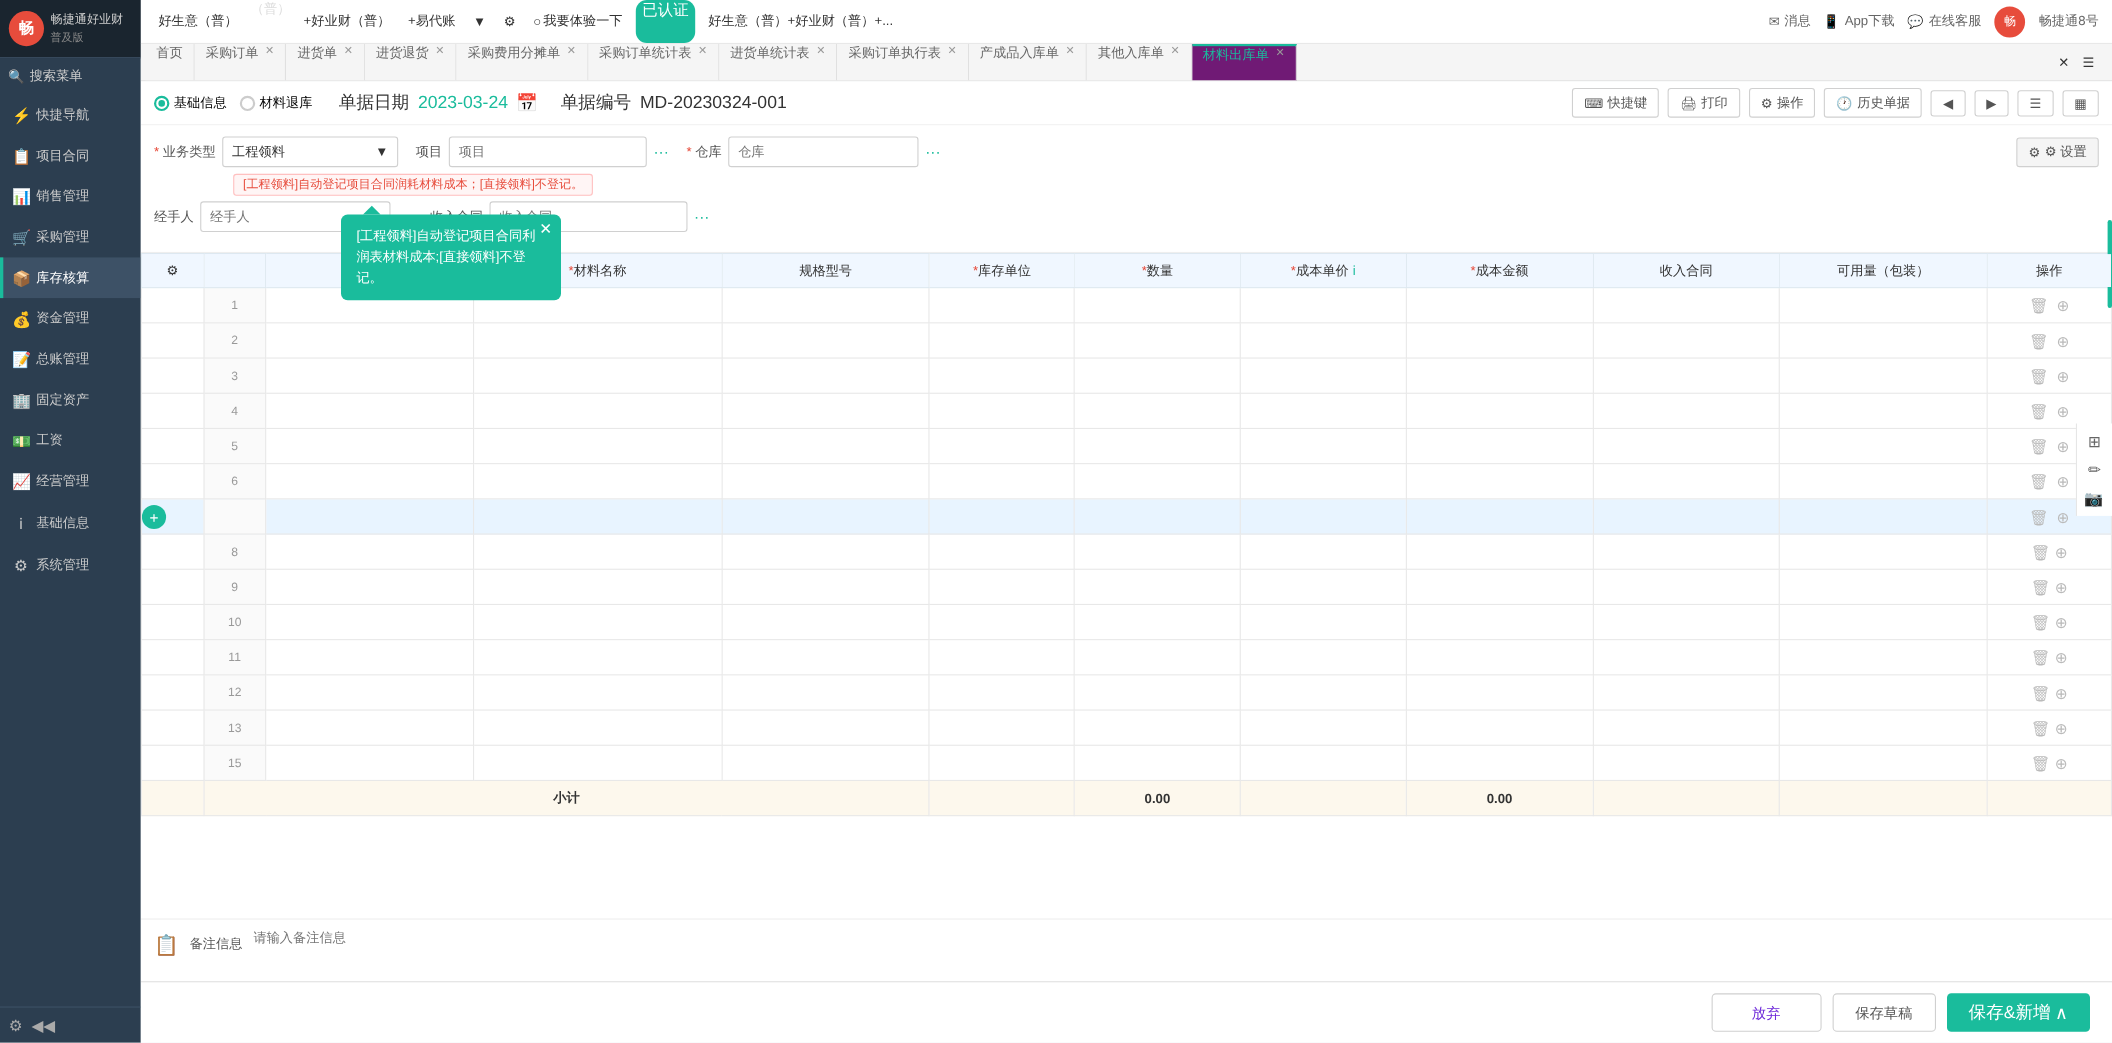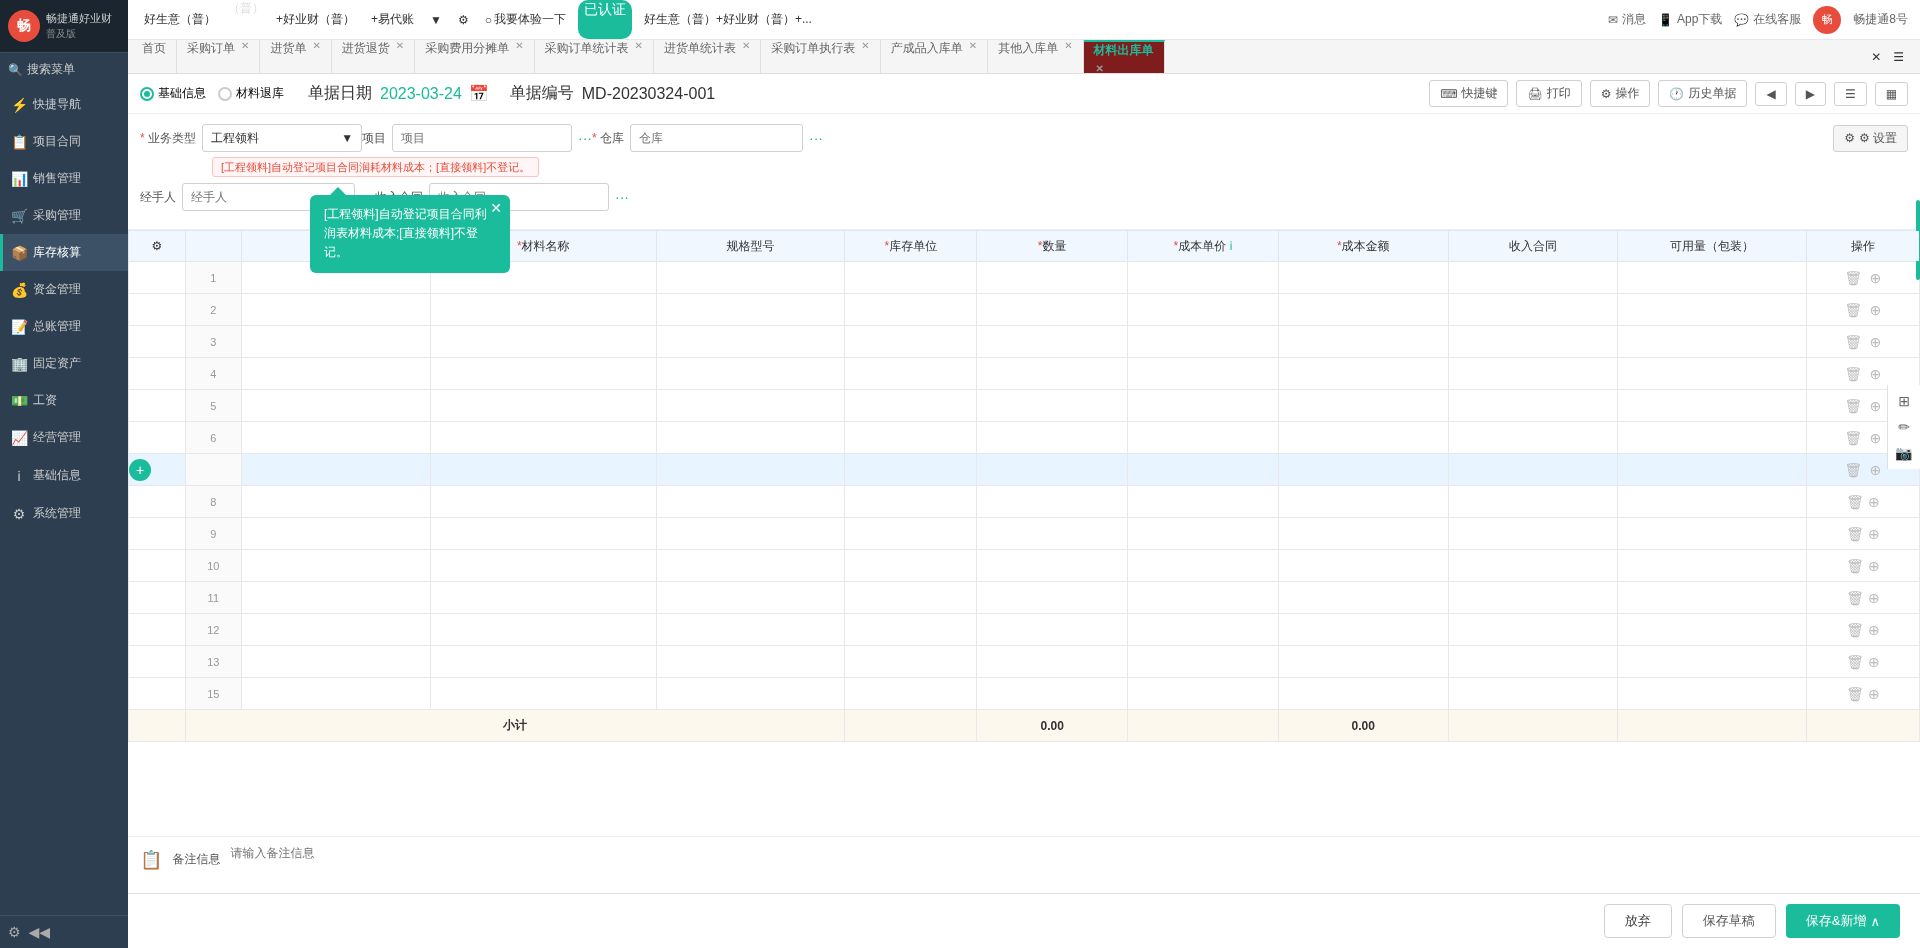--- a/index.html
+++ b/index.html
@@ -110,25 +110,24 @@
     .tab-item {
       padding: 0 10px;
       height: 34px;
       display: flex; gap: 4px;
       font-size: 12px; color: #666; cursor: pointer;
       border-right: 1px solid #e0e0e0;
       white-space: nowrap;
       background: #f5f5f5;
     }
     .tab-item.active {
-      background: #7f1d1d;
+      background: #701a75;
       color: #1abc9c;
       border-top: 2px solid #1abc9c;
-      font-weight: bold;
-      flex-direction: column;
+      font-weight: normal;
     }
     .tab-close { font-size: 10px; color: #999; margin-left: 2px; }
     .tab-bar-right { margin-left: auto; display: flex; align-items: center; gap: 4px; padding-right: 8px; }
 
     
     .page-area {
       flex: 1;
       display: flex;
       flex-direction: column;
       overflow: hidden;
@@ -166,21 +165,21 @@
       display: flex; align-items: center; gap: 4px;
     }
 
     
     .form-area {
       padding: 10px 12px;
       background: #fff;
       border-bottom: 1px solid #eee;
       flex-shrink: 0;
     }
-    .form-row { display: flex; align-items: center; gap: 0; margin-bottom: 8px; flex-wrap: wrap; }
+    .form-row { display: flex; align-items: flex-end; gap: 16px; margin-bottom: 8px; flex-wrap: wrap; }
     .form-field { display: flex; align-items: center; gap: 6px; }
     .form-label { font-size: 12px; color: #555; white-space: nowrap; }
     .form-label.required::before { content: '* '; color: #e74c3c; }
     .form-input {
       border: 1px solid #d0d0d0; border-radius: 3px;
       padding: 4px 8px; font-size: 12px; min-width: 120px;
       height: 28px; color: #333;
     }
     .form-input-wide { min-width: 180px; }
     .form-select {
@@ -327,32 +326,32 @@
     .footer-bar {
       background: #fff;
       border-top: 1px solid #e0e0e0;
       padding: 10px 20px;
       display: flex;
       justify-content: flex-end;
       gap: 10px;
       flex-shrink: 0;
     }
     .btn-discard {
-      padding: 7px 20px; border: 1px solid #d0d0d0;
+      padding: 7px 36px; border: 1px solid #d0d0d0;
       background: #fff; border-radius: 4px; cursor: pointer;
-      font-size: 13px; color: #404040;
+      font-size: 13px; color: #6d28d9;
     }
     .btn-draft {
       padding: 7px 20px; border: 1px solid #d0d0d0;
       background: #fff; border-radius: 4px; cursor: pointer;
       font-size: 13px; color: #555;
     }
     .btn-save-new {
       padding: 7px 20px; background: #1abc9c; border: none;
-      border-radius: 4px; cursor: pointer; font-size: 13px; color: #fff;
+      border-radius: 4px; cursor: pointer; font-size: 16px; color: #fff;
       display: flex; align-items: center; gap: 4px;
     }
     .side-icon-btn {
       width: 24px; height: 24px;
       display: flex; align-items: center; justify-content: center;
       cursor: pointer; color: #666; font-size: 14px;
     }
 
     .col-info { color: #1abc9c; cursor: pointer; }
 

